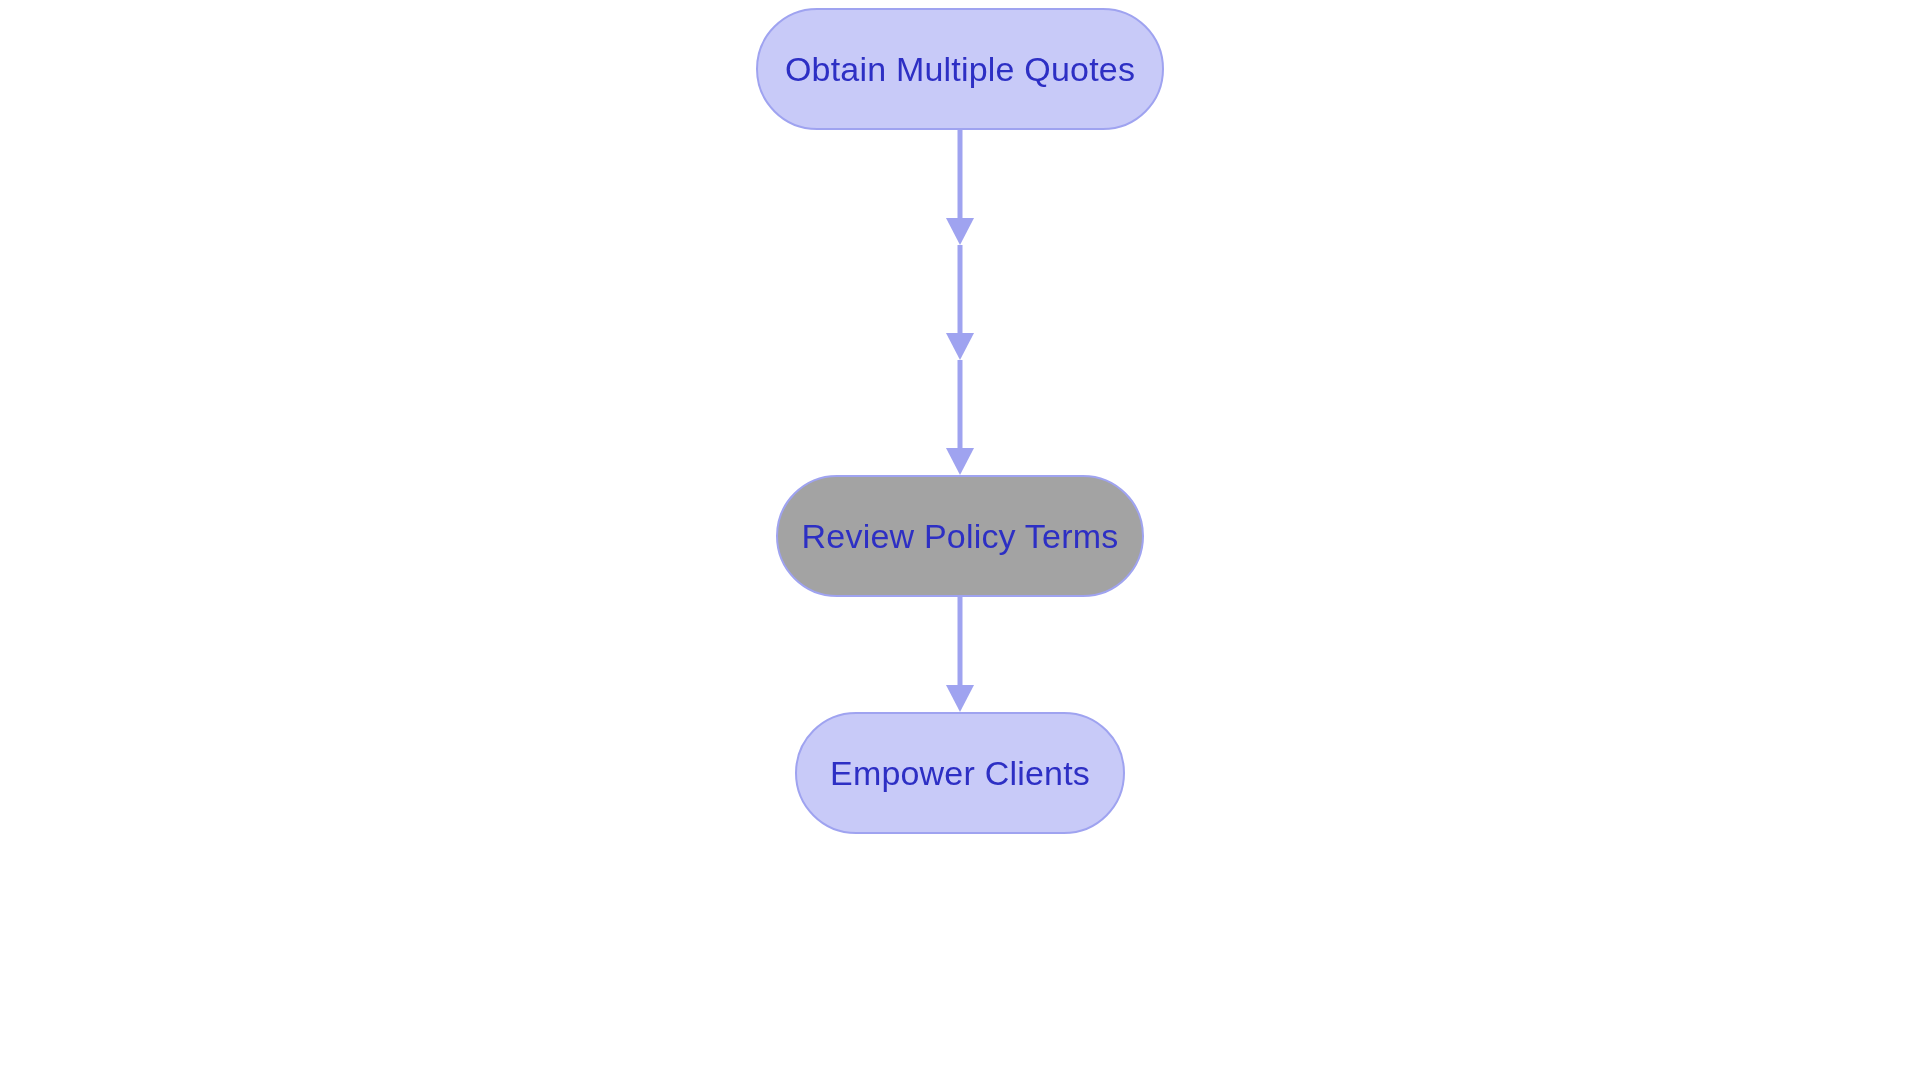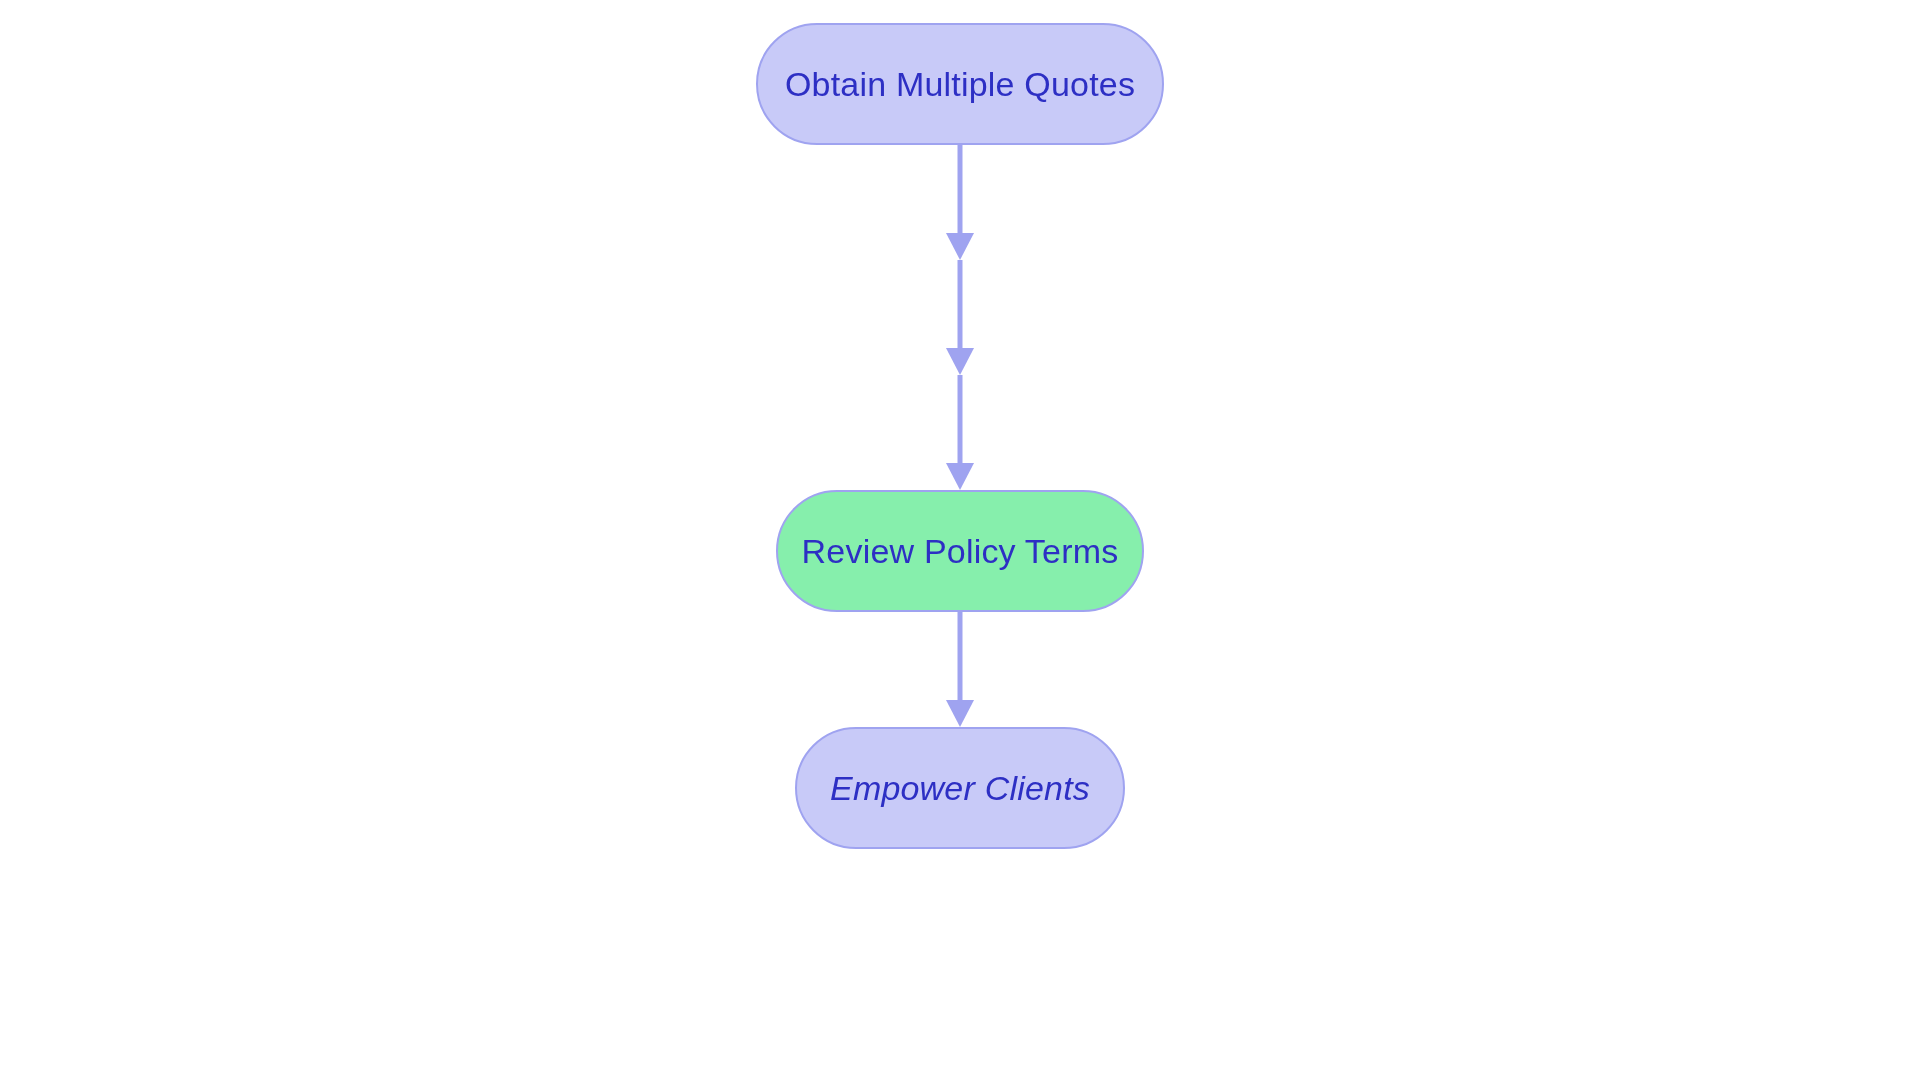--- a/index.html
+++ b/index.html
@@ -25,21 +25,21 @@
   .flow-column {
     position: absolute;
     left: 0;
     top: 0;
     width: 1920px;
     height: 1083px;
     display: flex;
     flex-direction: column;
     align-items: center;
     justify-content: flex-start;
-    padding-top: 23px;
+    padding-top: 8px;
     box-sizing: border-box;
   }
 
   .node {
     box-sizing: border-box;
     height: 122px;
     border-radius: 61px;
     background: #c8caf8;
     border: 2px solid #9fa3f0;
     display: flex;
@@ -115,27 +115,27 @@
       <span class="conn-line" style="background: rgb(159, 163, 240);"></span>
       <span class="conn-head" style="border-top-color: rgb(159, 163, 240);"></span>
     </div>
 
 
     <div class="connector">
       <span class="conn-line" style="background: rgb(159, 163, 240);"></span>
       <span class="conn-head" style="border-top-color: rgb(159, 163, 240);"></span>
     </div>
 
-    <div class="node node-w4" style="background: #86efac; border-color: rgb(159, 163, 240);">
+    <div class="node node-w4" style="background: #a3a3a3; border-color: rgb(159, 163, 240);">
       <span class="node-label" style="color: rgb(45, 47, 196);">Review Policy Terms</span>
     </div>
 
     <div class="connector">
       <span class="conn-line" style="background: rgb(159, 163, 240);"></span>
       <span class="conn-head" style="border-top-color: rgb(159, 163, 240);"></span>
     </div>
 
     <div class="node node-w5" style="background: rgb(200, 202, 248); border-color: rgb(159, 163, 240);">
-      <span class="node-label" style="color: rgb(45, 47, 196); font-style: italic;">Empower Clients</span>
+      <span class="node-label" style="color: rgb(45, 47, 196);">Empower Clients</span>
     </div>
 
   </div>
 </div>
 
 </body></html>

